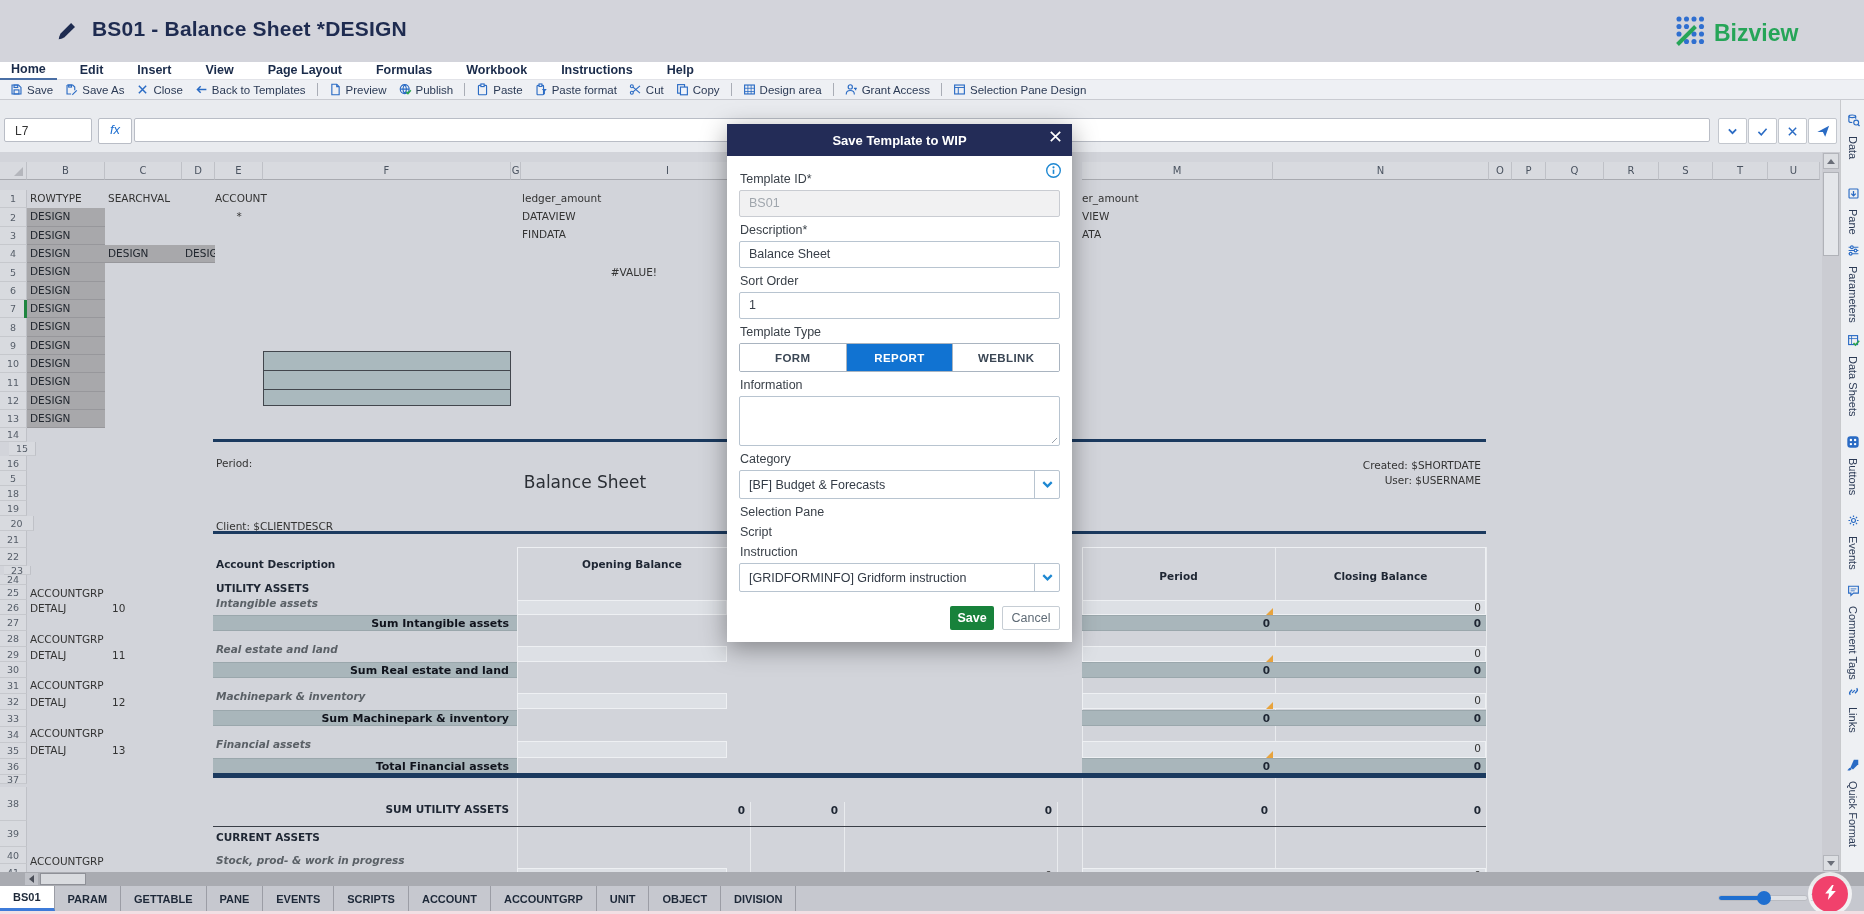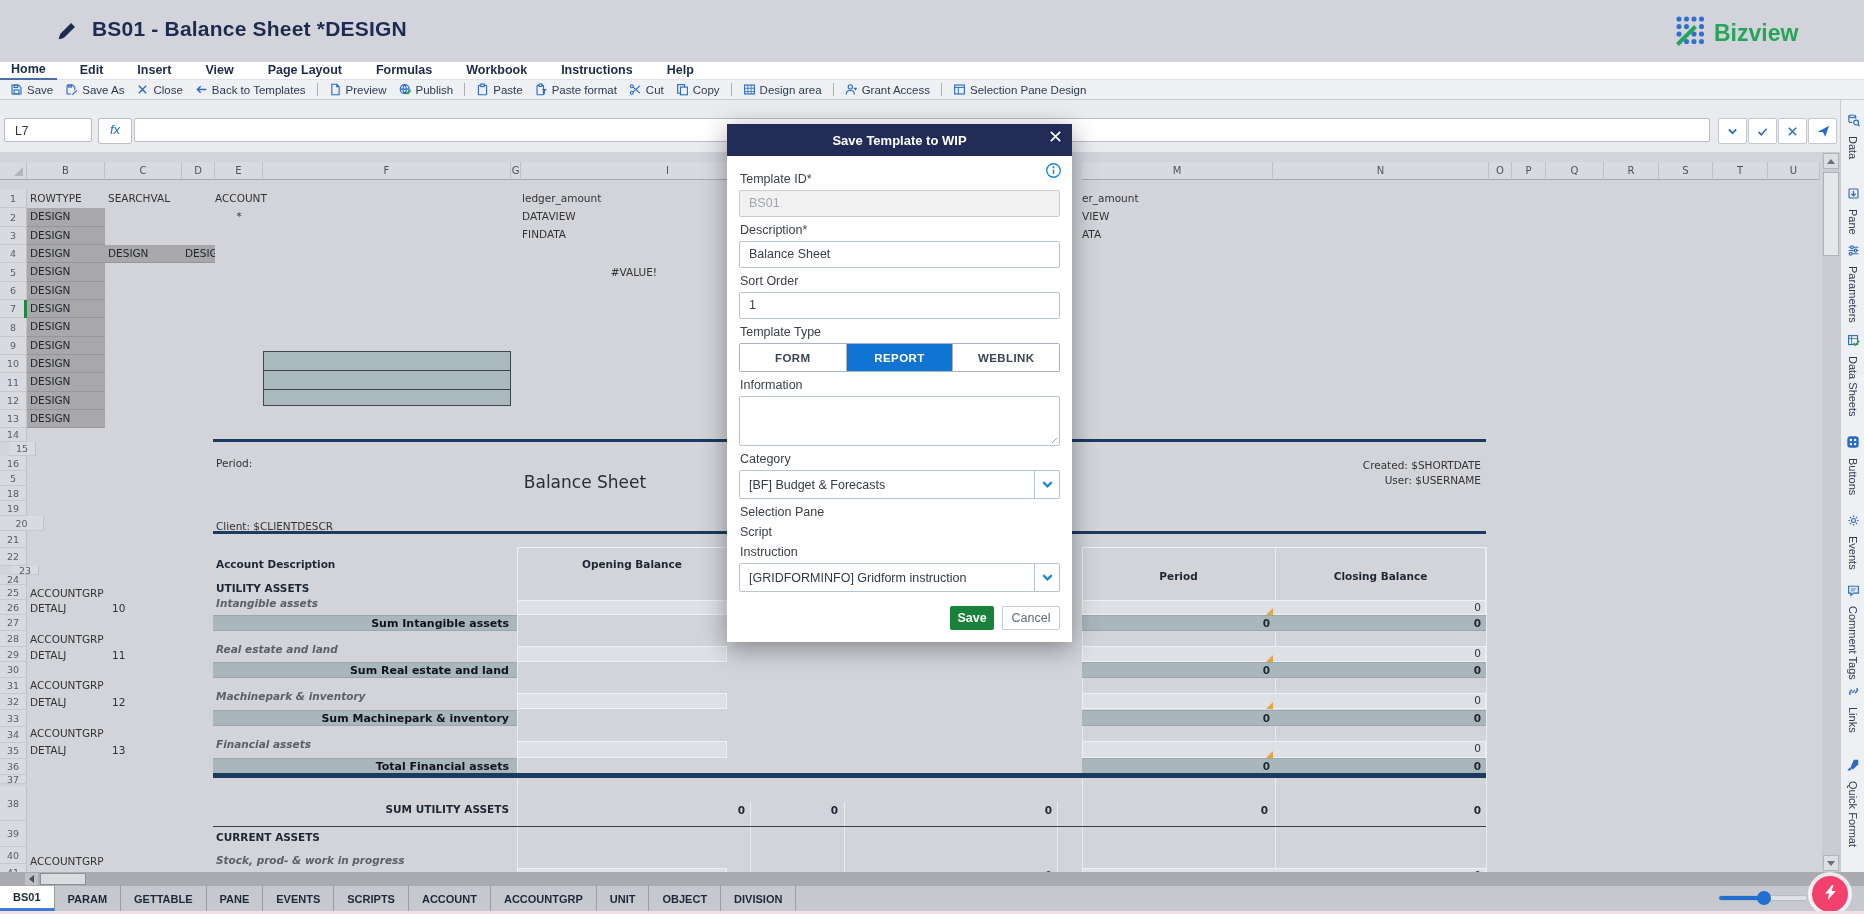--- a/index.html
+++ b/index.html
@@ -334,24 +334,24 @@
       <div class="rowhead" style="left: 0px; top: 203px; width: 27px; height: 18px;">10</div>
       <div class="rowhead" style="left: 0px; top: 221px; width: 27px; height: 19px;">11</div>
       <div class="rowhead" style="left: 0px; top: 240px; width: 27px; height: 18px;">12</div>
       <div class="rowhead" style="left: 0px; top: 258px; width: 27px; height: 18px;">13</div>
       <div class="rowhead" style="left: 0px; top: 276px; width: 27px; height: 14px;">14</div>
       <div class="rowhead" style="left: 9px; top: 290px; width: 27px; height: 14px;">15</div>
       <div class="rowhead" style="left: 0px; top: 304px; width: 27px; height: 15px;">16</div>
       <div class="rowhead" style="left: 0px; top: 319px; width: 27px; height: 15px;">5</div>
       <div class="rowhead" style="left: 0px; top: 334px; width: 27px; height: 15px;">18</div>
       <div class="rowhead" style="left: 0px; top: 349px; width: 27px; height: 15px;">19</div>
-      <div class="rowhead" style="left: 0px; top: 364px; width: 44px; height: 15px;">20</div>
+      <div class="rowhead" style="left: 0px; top: 364px; width: 34px; height: 15px;">20</div>
       <div class="rowhead" style="left: 0px; top: 379px; width: 27px; height: 17px;">21</div>
       <div class="rowhead" style="left: 0px; top: 396px; width: 27px; height: 18px;">22</div>
-      <div class="rowhead" style="left: 12px; top: 414px; width: 27px; height: 9px;">23</div>
+      <div class="rowhead" style="left: 4px; top: 414px; width: 27px; height: 9px;">23</div>
       <div class="rowhead" style="left: 0px; top: 423px; width: 27px; height: 10px;">24</div>
       <div class="rowhead" style="left: 0px; top: 433px; width: 27px; height: 15px;">25</div>
       <div class="rowhead" style="left: 0px; top: 448px; width: 27px; height: 15px;">26</div>
       <div class="rowhead" style="left: 0px; top: 463px; width: 27px; height: 16px;">27</div>
       <div class="rowhead" style="left: 0px; top: 479px; width: 27px; height: 16px;">28</div>
       <div class="rowhead" style="left: 0px; top: 495px; width: 27px; height: 15px;">29</div>
       <div class="rowhead" style="left: 0px; top: 510px; width: 27px; height: 16px;">30</div>
       <div class="rowhead" style="left: 0px; top: 526px; width: 27px; height: 16px;">31</div>
       <div class="rowhead" style="left: 0px; top: 542px; width: 27px; height: 16px;">32</div>
       <div class="rowhead" style="left: 0px; top: 558px; width: 27px; height: 17px;">33</div>

